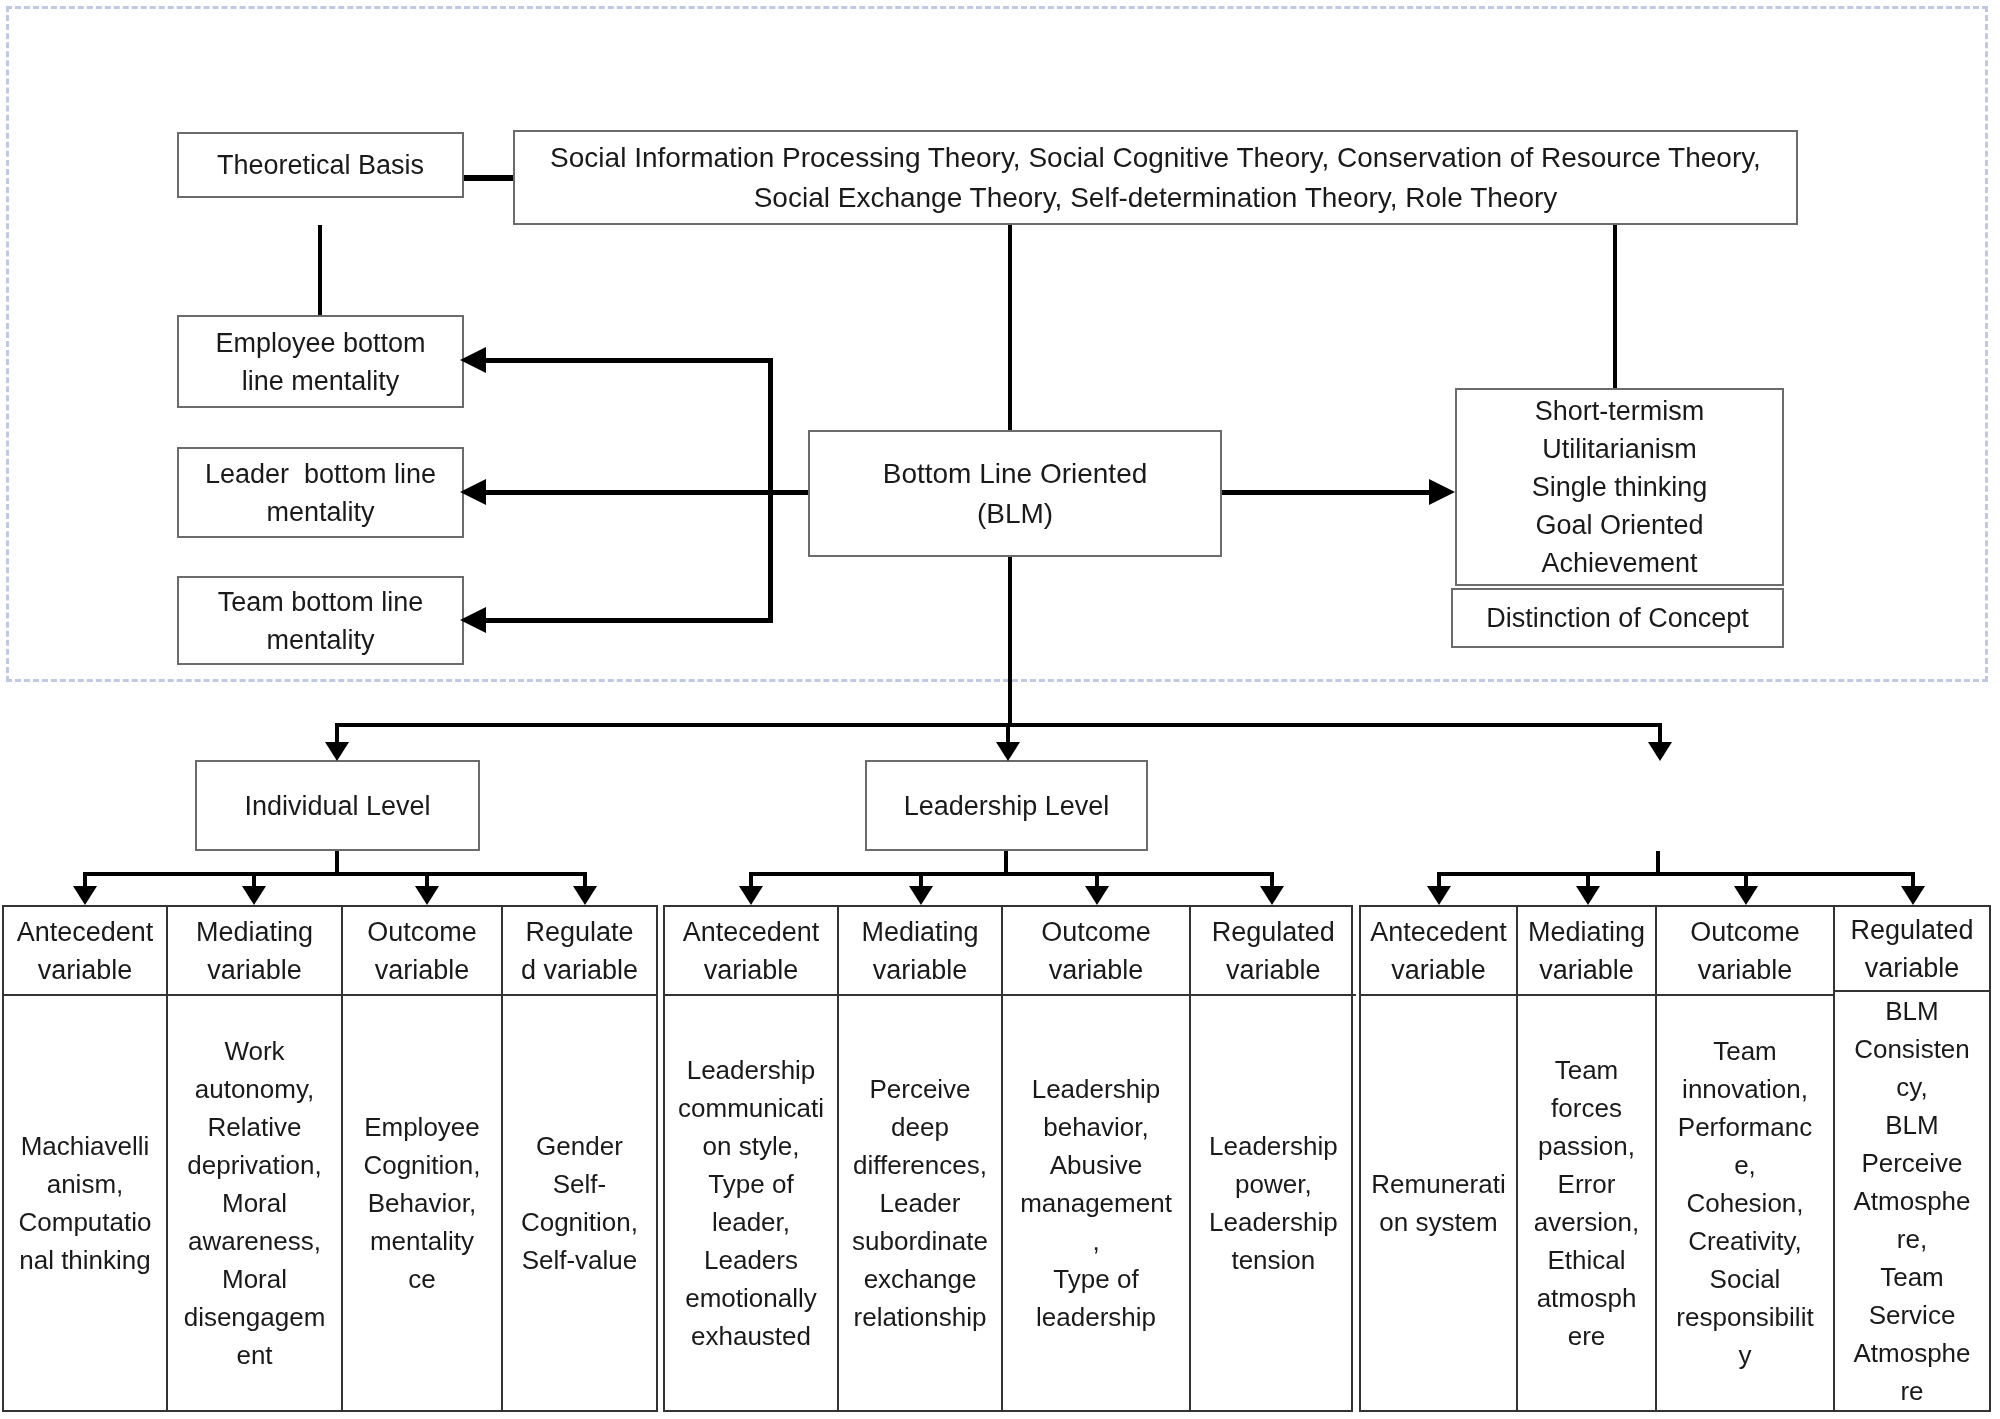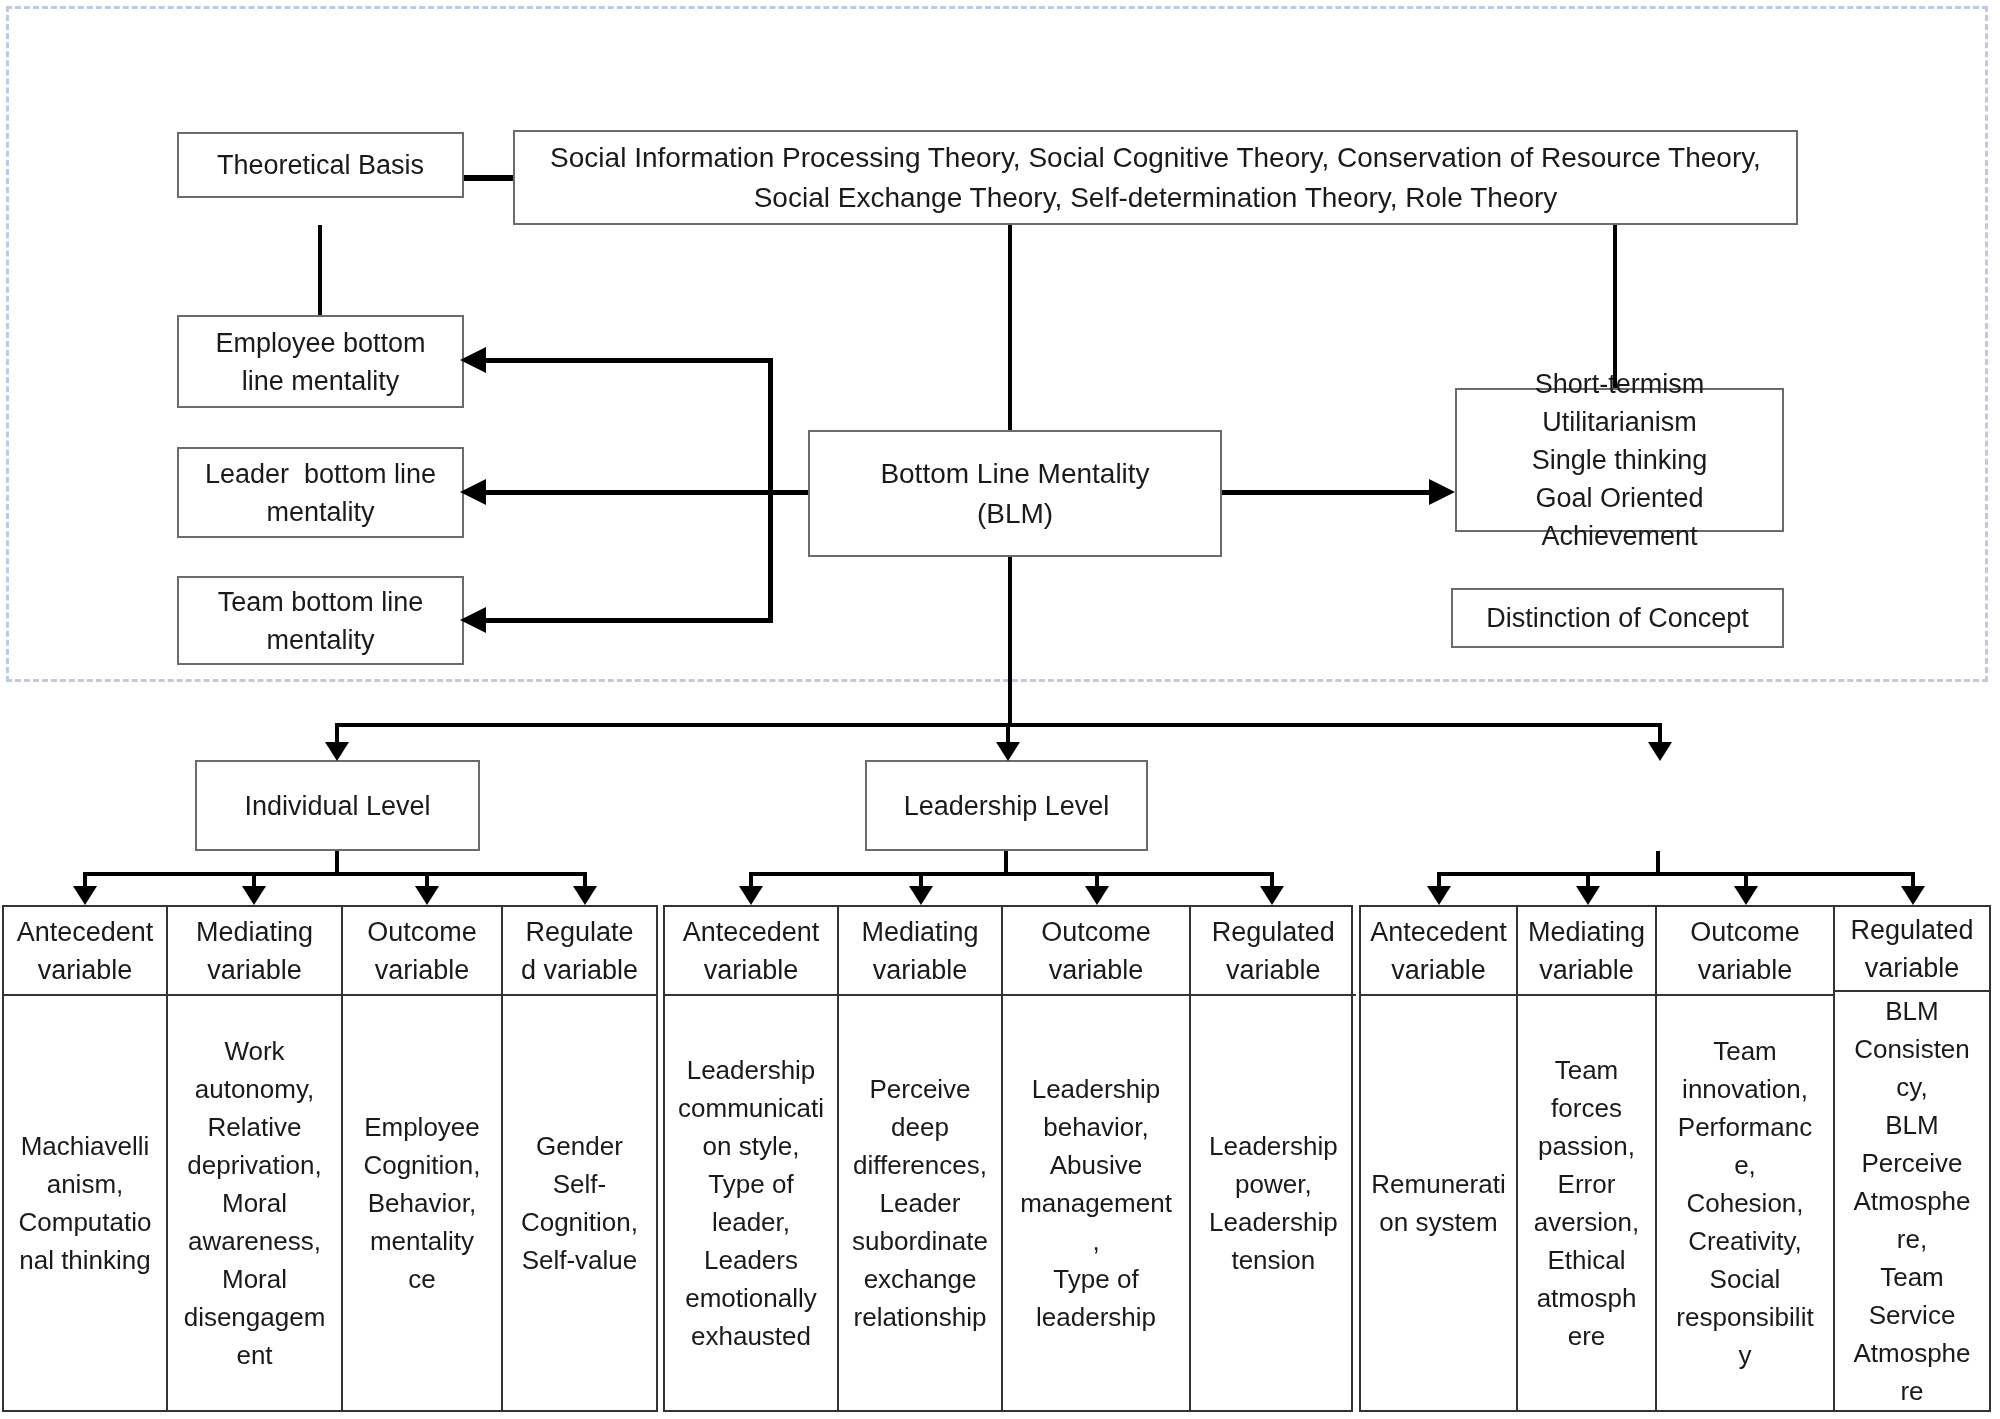--- a/index.html
+++ b/index.html
@@ -48,24 +48,24 @@
   <div class="box big" style="left:513px;top:130px;width:1285px;height:95px;"><span>Social Information Processing Theory, Social Cognitive Theory, Conservation of Resource Theory,
 Social Exchange Theory, Self-determination Theory, Role Theory</span></div>
 
   <div class="box" style="left:177px;top:315px;width:287px;height:93px;"><span>Employee bottom
 line mentality</span></div>
   <div class="box" style="left:177px;top:447px;width:287px;height:91px;"><span>Leader  bottom line
 mentality</span></div>
   <div class="box" style="left:177px;top:576px;width:287px;height:89px;"><span>Team bottom line
 mentality</span></div>
 
-  <div class="box big" style="left:808px;top:430px;width:414px;height:127px;"><span>Bottom Line Mentality
+  <div class="box big" style="left:808px;top:430px;width:414px;height:127px;"><span>Bottom Line Oriented
 (BLM)</span></div>
 
-  <div class="box" style="left:1455px;top:388px;width:329px;height:144px;"><span>Short-termism
+  <div class="box" style="left:1455px;top:388px;width:329px;height:198px;"><span>Short-termism
 Utilitarianism
 Single thinking
 Goal Oriented
 Achievement</span></div>
   <div class="box" style="left:1451px;top:588px;width:333px;height:60px;"><span>Distinction of Concept</span></div>
 
   <div class="box" style="left:195px;top:760px;width:285px;height:91px;"><span>Individual Level</span></div>
   <div class="box" style="left:865px;top:760px;width:283px;height:91px;"><span>Leadership Level</span></div>
 
   <div class="hline" style="left:464px;top:175px;width:49px;height:6px;"></div>

